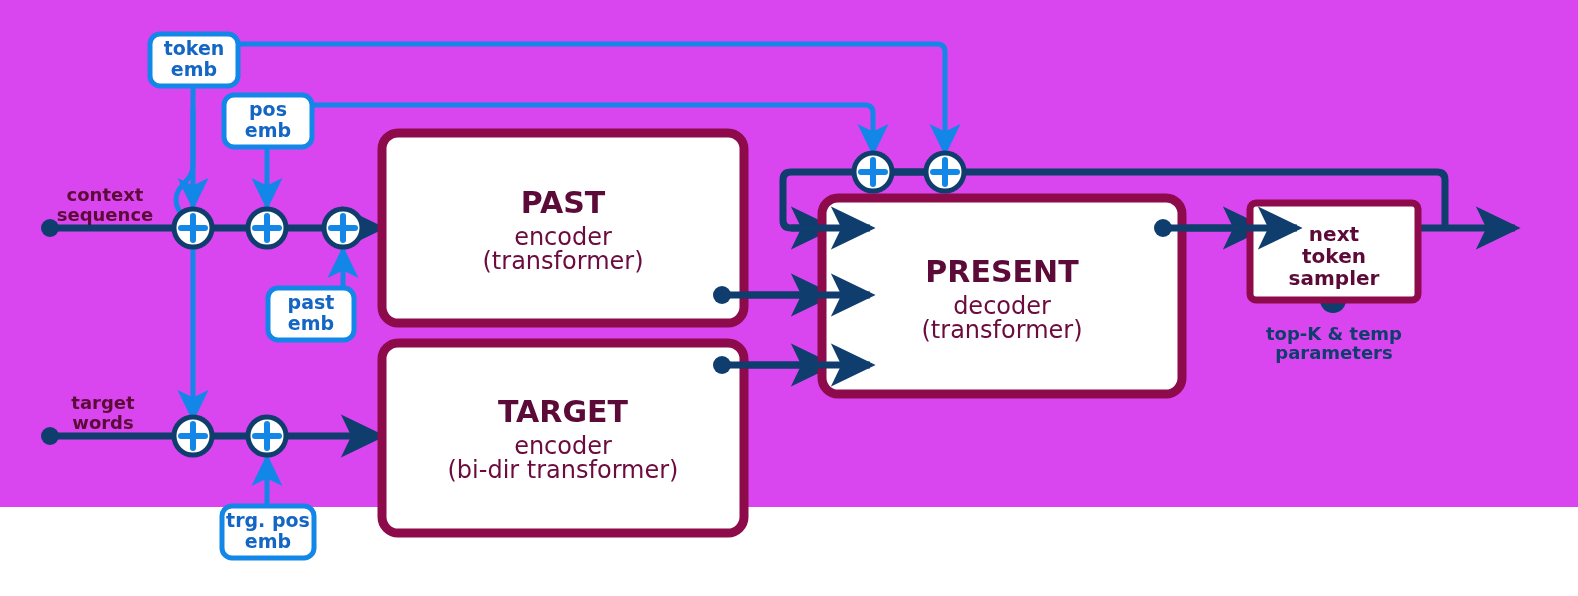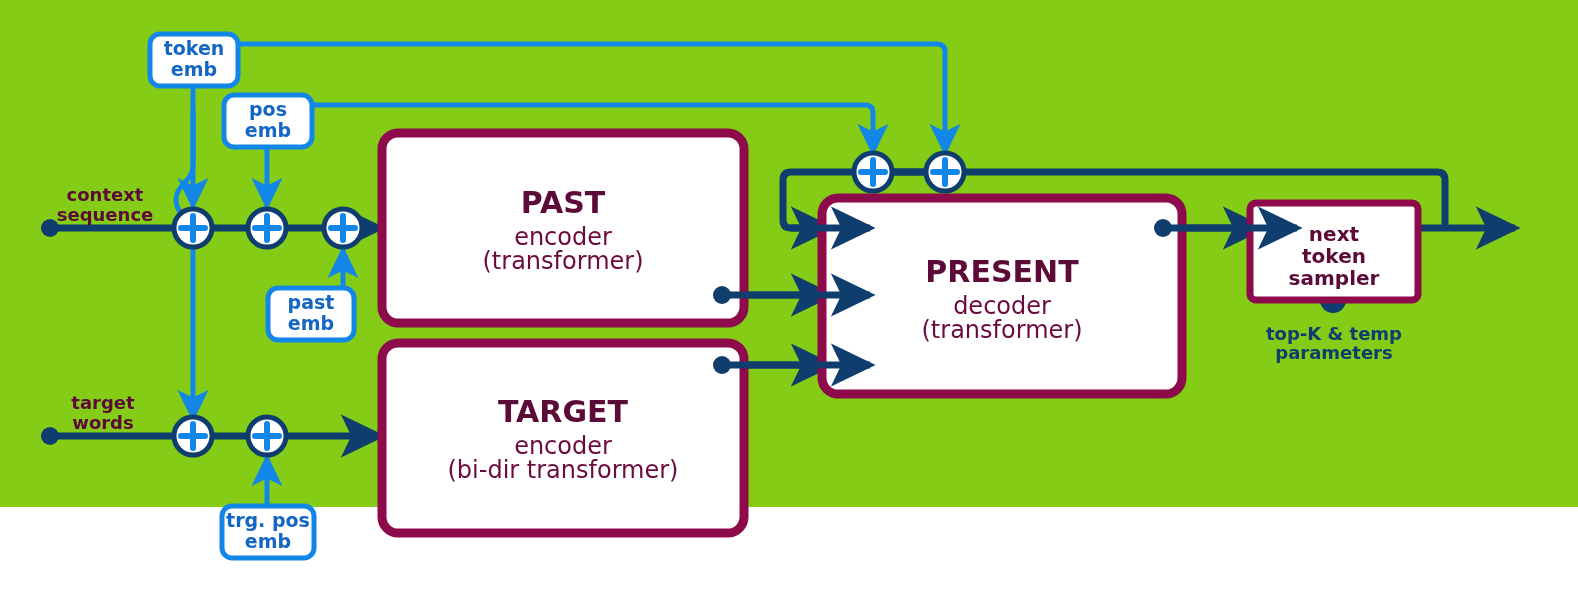--- a/index.html
+++ b/index.html
@@ -10,21 +10,21 @@
   body {
     width: 1578px;
     height: 596px;
     font-family: "DejaVu Sans", "Liberation Sans", sans-serif;
     overflow: hidden;
   }
   #diagram-root {
     position: relative;
     width: 1578px;
     height: 507px;
-    background: #84cc16;
+    background: #d946ef;
   }
   svg.canvas {
     position: absolute;
     inset: 0;
     width: 1578px;
     height: 596px;
   }
   .label-text { font-weight: bold; }
 </style>
 </head>

